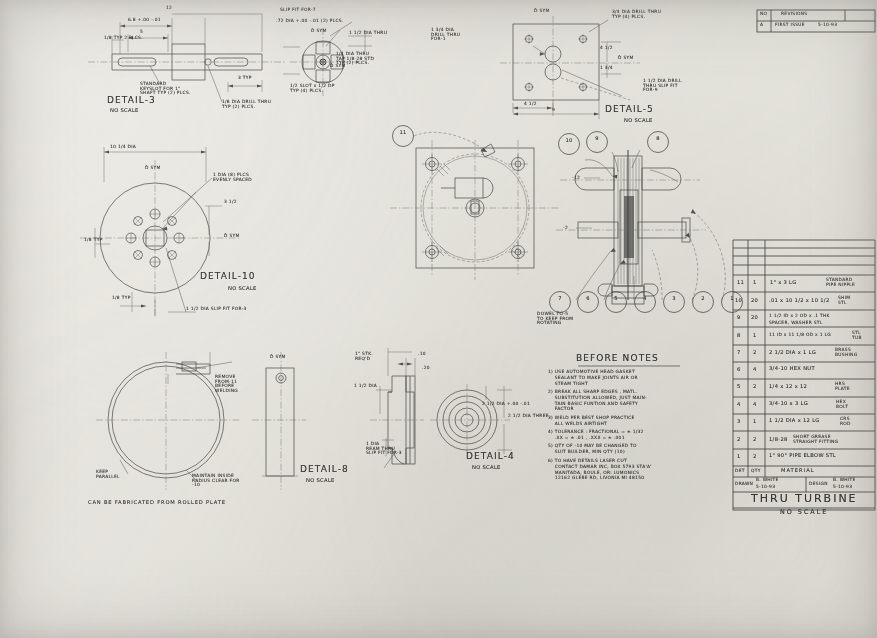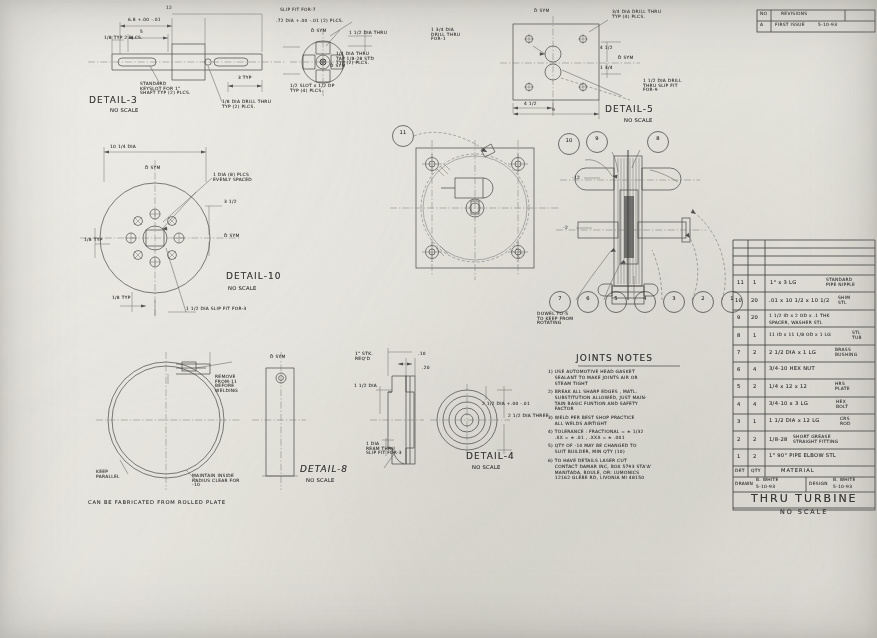--- a/index.html
+++ b/index.html
@@ -437,21 +437,21 @@
   <div class="t xs" style="left:166px;top:6px;">12</div>
   <div class="t xs" style="left:128px;top:18px;">6.8 +.00 -.01</div>
   <div class="t xs" style="left:140px;top:30px;">5</div>
   <div class="t xs" style="left:104px;top:36px;">1/8 TYP 2 PLCS.</div>
   <div class="t xs" style="left:238px;top:76px;">3 TYP</div>
   <div class="t xs" style="left:140px;top:82px;">STANDARD
 KEYSLOT FOR 1"
 SHAFT TYP (2) PLCS.</div>
   <div class="t xs" style="left:222px;top:100px;">1/8 DIA DRILL THRU
 TYP (2) PLCS.</div>
-  <div class="t lg" style="left:89px;top:96px;">DETAIL-3</div>
+  <div class="t lg" style="left:107px;top:96px;">DETAIL-3</div>
   <div class="t sm" style="left:110px;top:108px;">NO SCALE</div>
 
   <div class="t xs" style="left:280px;top:8px;">SLIP FIT FOR-7</div>
   <div class="t xs" style="left:276px;top:19px;">.72 DIA +.00 -.01 (2) PLCS.</div>
   <div class="t xs" style="left:290px;top:84px;">1/2 SLOT x 1/2 DP
 TYP (4) PLCS.</div>
   <div class="t xs" style="left:349px;top:31px;">1 1/2 DIA THRU</div>
   <div class="t xs" style="left:336px;top:52px;">1/4 DIA THRU
 TAP 1/8-28 STD
 TYP (2) PLCS.</div>
@@ -477,21 +477,21 @@
 
   <div class="t xs" style="left:110px;top:145px;">10 1/4 DIA</div>
   <div class="t xs" style="left:145px;top:166px;">Ď SYM</div>
   <div class="t xs" style="left:213px;top:173px;">1 DIA (8) PLCS
 EVENLY SPACED</div>
   <div class="t xs" style="left:224px;top:200px;">3 1/2</div>
   <div class="t xs" style="left:224px;top:234px;">Ď SYM</div>
   <div class="t xs" style="left:84px;top:238px;">1/8 TYP</div>
   <div class="t xs" style="left:112px;top:296px;">1/8 TYP</div>
   <div class="t xs" style="left:186px;top:307px;">1 1/2 DIA SLIP FIT FOR-3</div>
-  <div class="t lg" style="left:226px;top:272px;">DETAIL-10</div>
+  <div class="t lg" style="left:200px;top:272px;">DETAIL-10</div>
   <div class="t sm" style="left:228px;top:286px;">NO SCALE</div>
 
   <div class="t sm" style="left:396px;top:130px;width:14px;text-align:center;">11</div>
   <div class="t sm" style="left:562px;top:138px;width:14px;text-align:center;">10</div>
   <div class="t sm" style="left:590px;top:136px;width:14px;text-align:center;">9</div>
   <div class="t sm" style="left:651px;top:136px;width:14px;text-align:center;">8</div>
   <div class="t sm" style="left:553px;top:296px;width:14px;text-align:center;">7</div>
   <div class="t sm" style="left:581px;top:296px;width:14px;text-align:center;">6</div>
   <div class="t sm" style="left:609px;top:296px;width:14px;text-align:center;">5</div>
   <div class="t sm" style="left:638px;top:296px;width:14px;text-align:center;">4</div>
@@ -507,38 +507,38 @@
   <div class="t xs" style="left:215px;top:375px;">REMOVE
 FROM-11
 BEFORE
 WELDING</div>
   <div class="t xs" style="left:96px;top:470px;">KEEP
 PARALLEL</div>
   <div class="t xs" style="left:192px;top:474px;">MAINTAIN INSIDE
 RADIUS CLEAR FOR
 -10</div>
   <div class="t xs" style="left:270px;top:355px;">Ď SYM</div>
-  <div class="t lg" style="left:300px;top:465px;font-style:italic;">DETAIL-8</div>
+  <div class="t lg" style="left:300px;top:465px;">DETAIL-8</div>
   <div class="t sm" style="left:306px;top:478px;">NO SCALE</div>
   <div class="t sm" style="left:88px;top:500px;letter-spacing:.8px;">CAN BE FABRICATED FROM ROLLED PLATE</div>
 
   <div class="t xs" style="left:355px;top:352px;">1" STK.
 REQ'D</div>
   <div class="t xs" style="left:418px;top:352px;">.10</div>
   <div class="t xs" style="left:422px;top:366px;">.20</div>
   <div class="t xs" style="left:354px;top:384px;">1 1/2 DIA</div>
   <div class="t xs" style="left:482px;top:402px;">2 1/2 DIA +.00 -.01</div>
   <div class="t xs" style="left:508px;top:414px;">2 1/2 DIA THREE</div>
   <div class="t xs" style="left:366px;top:442px;">1 DIA
 REAM THRU
 SLIP FIT FOR-3</div>
   <div class="t lg" style="left:466px;top:452px;">DETAIL-4</div>
   <div class="t sm" style="left:472px;top:465px;">NO SCALE</div>
 
-  <div class="t lg" style="left:576px;top:354px;">JOINTS NOTES</div>
+  <div class="t lg" style="left:576px;top:354px;">BEFORE NOTES</div>
   <div class="t xs" style="left:548px;top:369px;line-height:1.32;">1) USE AUTOMOTIVE HEAD GASKET
     SEALANT TO MAKE JOINTS AIR OR
     STEAM TIGHT</div>
   <div class="t xs" style="left:548px;top:389px;line-height:1.32;">2) BREAK ALL SHARP EDGES , MATL.
     SUBSTITUTION ALLOWED, JUST MAIN-
     TAIN BASIC FUNTION AND SAFETY
     FACTOR</div>
   <div class="t xs" style="left:548px;top:415px;line-height:1.32;">3) WELD PER BEST SHOP PRACTICE
     ALL WELDS AIRTIGHT</div>
   <div class="t xs" style="left:548px;top:429px;line-height:1.32;">4) TOLERANCE : FRACTIONAL = ± 1/32

